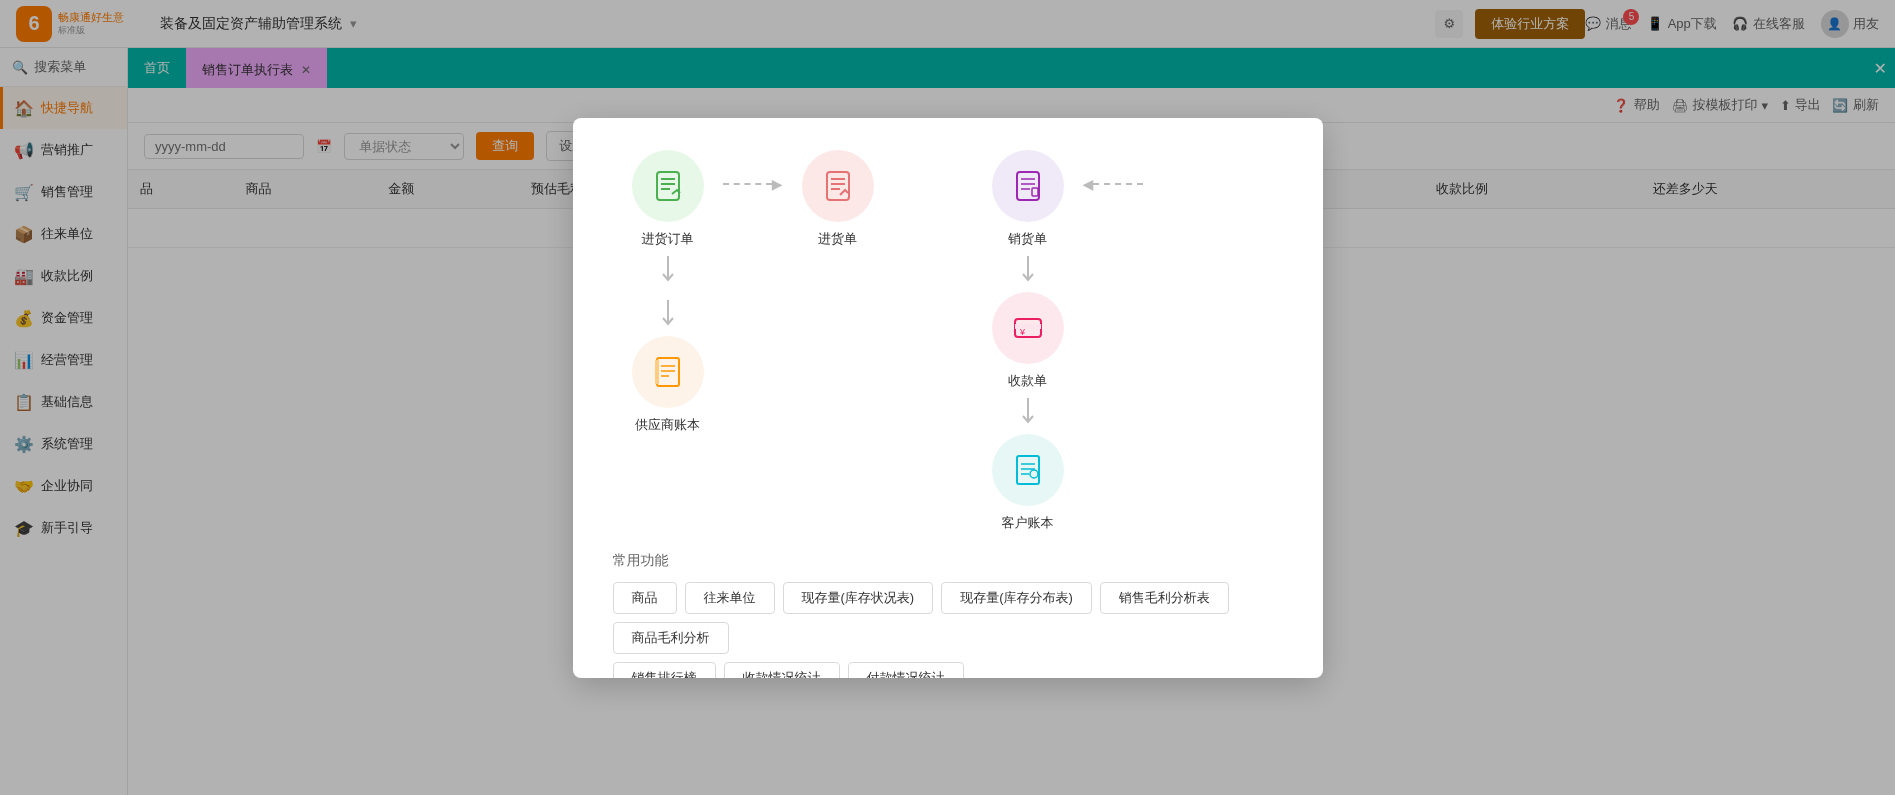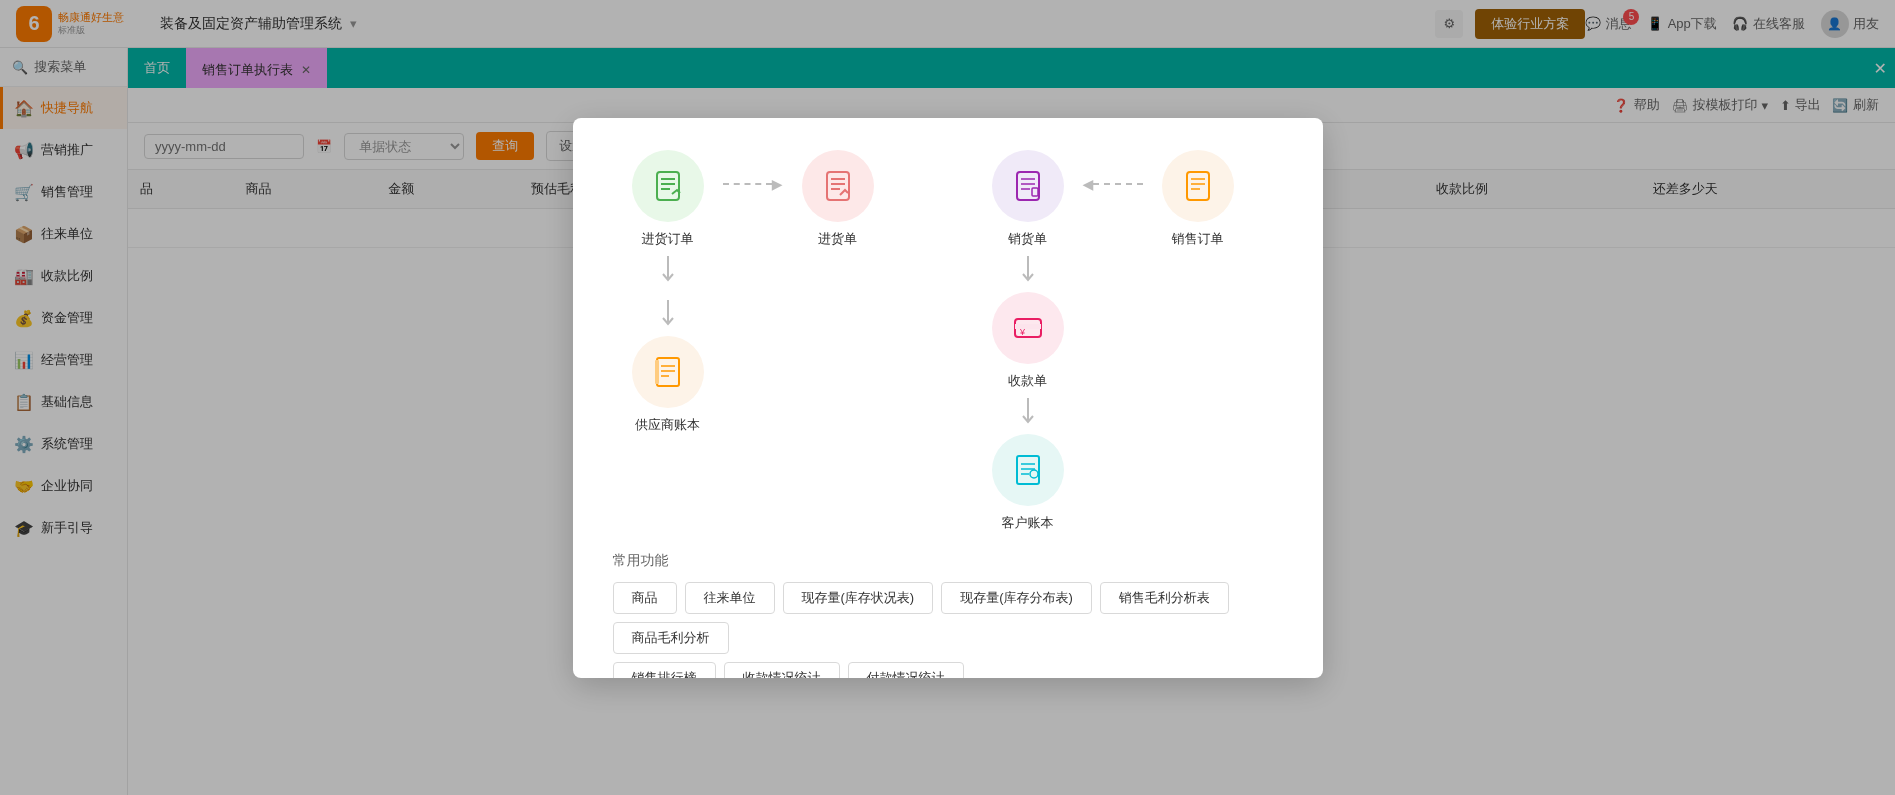--- a/index.html
+++ b/index.html
@@ -374,33 +374,20 @@
           </div>
         </div>
 
         <div style="display:flex; align-items:flex-start; padding-top: 26px;">
           <div style="width:60px; display:flex; align-items:center; gap:0;">
             <span style="color:#bbb; font-size:14px;">◀</span>
             <div style="flex:1; border-top: 2px dashed #bbb;"></div>
           </div>
         </div>
 
-        <div style="display: flex; flex-direction: column; align-items: center;">
-          <div class="flow-node">
-            <div class="flow-circle orange">
-              <svg width="36" height="36" viewBox="0 0 36 36">
-                  <rect x="7" y="4" width="22" height="28" rx="3" fill="none" stroke="#ff9800" stroke-width="2"></rect>
-                  <line x1="11" y1="11" x2="25" y2="11" stroke="#ff9800" stroke-width="1.5"></line>
-                  <line x1="11" y1="16" x2="25" y2="16" stroke="#ff9800" stroke-width="1.5"></line>
-                  <line x1="11" y1="21" x2="20" y2="21" stroke="#ff9800" stroke-width="1.5"></line>
-                </svg>
-            </div>
-            <span class="flow-label">销售订单</span>
-          </div>
-        </div>
       </div>
 
       <div class="common-section">
         <div class="common-title">常用功能</div>
         <div class="common-buttons">
           <button class="common-btn">商品</button>
           <button class="common-btn">往来单位</button>
           <button class="common-btn">现存量(库存状况表)</button>
           <button class="common-btn">现存量(库存分布表)</button>
           <button class="common-btn">销售毛利分析表</button>

